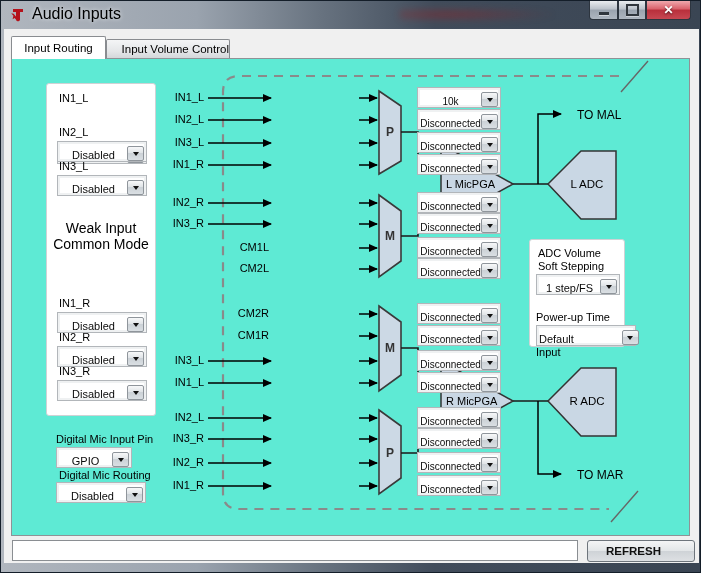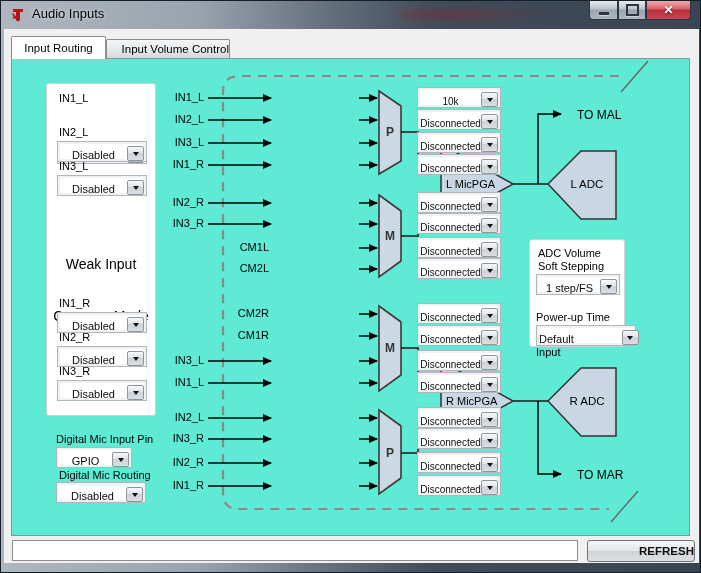--- a/index.html
+++ b/index.html
@@ -1,60 +1,60 @@
 <!DOCTYPE html>
 <html><head>
 <meta charset="utf-8">
 <style>
   html,body{margin:0;padding:0;background:#555;font-family:"Liberation Sans",sans-serif;}
   .window{position:relative;width:701px;height:573px;box-sizing:border-box;
     background:linear-gradient(90deg,#b0b6be 0%,#9aa3ae 28%,#67727f 46%,#414c5b 62%,#3a4553 100%);
     border:1px solid #141e29;overflow:hidden;}
   .titlebar{position:absolute;left:0;top:0;width:100%;height:28px;}
   .app-icon{position:absolute;left:9px;top:6px;width:16px;height:16px;}
-  .win-title{position:absolute;left:31px;top:0;height:28px;line-height:26px;font-size:13px;color:#000;text-shadow:0 0 4px rgba(255,255,255,.8);}
+  .win-title{position:absolute;left:31px;top:0;height:28px;line-height:26px;font-size:16px;color:#000;text-shadow:0 0 4px rgba(255,255,255,.8);}
   .bg-blur{position:absolute;left:398px;top:6px;width:160px;height:15px;border-radius:8px;
     background:radial-gradient(ellipse at 30% 50%,rgba(150,30,30,.45),rgba(40,45,55,0) 70%);filter:blur(3px);}
   .winbtn{position:absolute;top:0;height:19px;box-sizing:border-box;border:1px solid #2d353f;border-top:none;
     background:linear-gradient(#e9ecef,#bac1ca 45%,#9aa3ae 50%,#aeb6c0);display:flex;align-items:center;justify-content:center;cursor:default;}
   .btn-min{left:588px;width:29px;border-radius:0 0 0 4px;}
   .btn-max{left:617px;width:28px;}
   .btn-close{left:645px;width:45px;border-radius:0 0 4px 0;
     background:linear-gradient(#efa8ad,#d9606a 45%,#b92f3b 50%,#c64752);}
   .glyph-min{width:10px;height:3px;background:#30363d;margin-top:6px;box-shadow:0 1px 0 rgba(255,255,255,.5);}
   .glyph-max{width:9px;height:8px;border:2px solid #30363d;box-shadow:0 1px 0 rgba(255,255,255,.4);}
   .glyph-close{color:#fff;font-size:12px;font-weight:bold;text-shadow:0 1px 2px rgba(0,0,0,.6);line-height:17px;}
   .client{position:absolute;left:3px;top:28px;width:695px;height:534px;background:#f0f0f0;}
   
   .tab{position:absolute;box-sizing:border-box;border:1px solid #898c90;border-bottom:none;border-radius:2px 2px 0 0;
     font-size:11.5px;color:#000;text-align:center;}
   .tab-inactive{top:10px;height:20px;line-height:19px;background:linear-gradient(#f4f5f6,#e4e6e8 60%,#d2d5d8);z-index:1;}
   .tab-active{top:7px;height:23px;line-height:22px;background:#fff;z-index:3;}
   .tabpage{position:absolute;left:7px;top:29px;width:679px;height:478px;box-sizing:border-box;background:#5eead4;border:1px solid #8f9296;z-index:2;}
   .groupbox{position:absolute;box-sizing:border-box;border:1px solid #cfd2d5;border-radius:3px;background:#fff;}
   .lbl{position:absolute;font-size:11px;color:#000;white-space:nowrap;}
-  .heading-line{display:block;text-align:center;font-size:14px;color:#000;line-height:16px;margin-top:36px;}
+  .heading-line{display:block;text-align:center;font-size:14px;color:#000;line-height:16px;}
   
   .combo{position:absolute;height:21px;box-sizing:border-box;background:#fff;border:1px solid #b2b6ba;
     box-shadow:inset 0 0 0 2px #eff1f2;display:flex;align-items:flex-end;cursor:default;}
   .ct{flex:1;text-align:center;font-size:11px;color:#0a0a0a;white-space:nowrap;padding-left:2px;}
   .cbtn{width:17px;height:15px;margin-right:2px;box-sizing:border-box;border:1px solid #8f959b;border-radius:2px;
     background:linear-gradient(#f7f8f9,#e0e4e7 45%,#ccd2d7 50%,#dadfe3);display:flex;align-items:center;justify-content:center;flex:none;}
   .carr{width:0;height:0;border-left:3.5px solid transparent;border-right:3.5px solid transparent;border-top:4px solid #101010;}
   .dcombo{left:261px;top:0;width:84px;}
   .dcombo .ct{font-size:10px;}
   
   .drow{position:absolute;left:144px;width:230px;height:22px;}
   .rl{position:absolute;left:0;top:0;width:48px;text-align:right;font-size:11px;color:#000;line-height:21px;}
   .rl.cm{left:65px;}
   svg text{font-family:"Liberation Sans",sans-serif;}
   
   .footer-input{position:absolute;left:8px;top:511px;width:566px;height:21px;box-sizing:border-box;border:1px solid #8a8e92;background:#fff;font-size:11px;padding:0 4px;font-family:"Liberation Sans",sans-serif;}
   .refresh-btn{position:absolute;left:583px;top:511px;width:108px;height:22px;box-sizing:border-box;border:1px solid #6e757c;border-radius:3px;
-    background:linear-gradient(#f4f5f6,#e3e6e8 48%,#cfd3d7 52%,#dde0e3);font-size:11.5px;font-weight:bold;color:#111;text-align:right;line-height:20px;}
+    background:linear-gradient(#f4f5f6,#e3e6e8 48%,#cfd3d7 52%,#dde0e3);font-size:11.5px;font-weight:bold;color:#111;text-align:left;line-height:20px;padding-left:18px;}
 </style>
 </head>
 <body>
 
 <div class="window">
   <div class="titlebar">
     <div class="bg-blur"></div>
     <span class="app-icon">
       <svg width="16" height="16" viewBox="0 0 16 16">
         <path d="M3 2h10v3h-3v8.2L8 14.5 6 13.2V5H3z" fill="#b5121b"></path>

